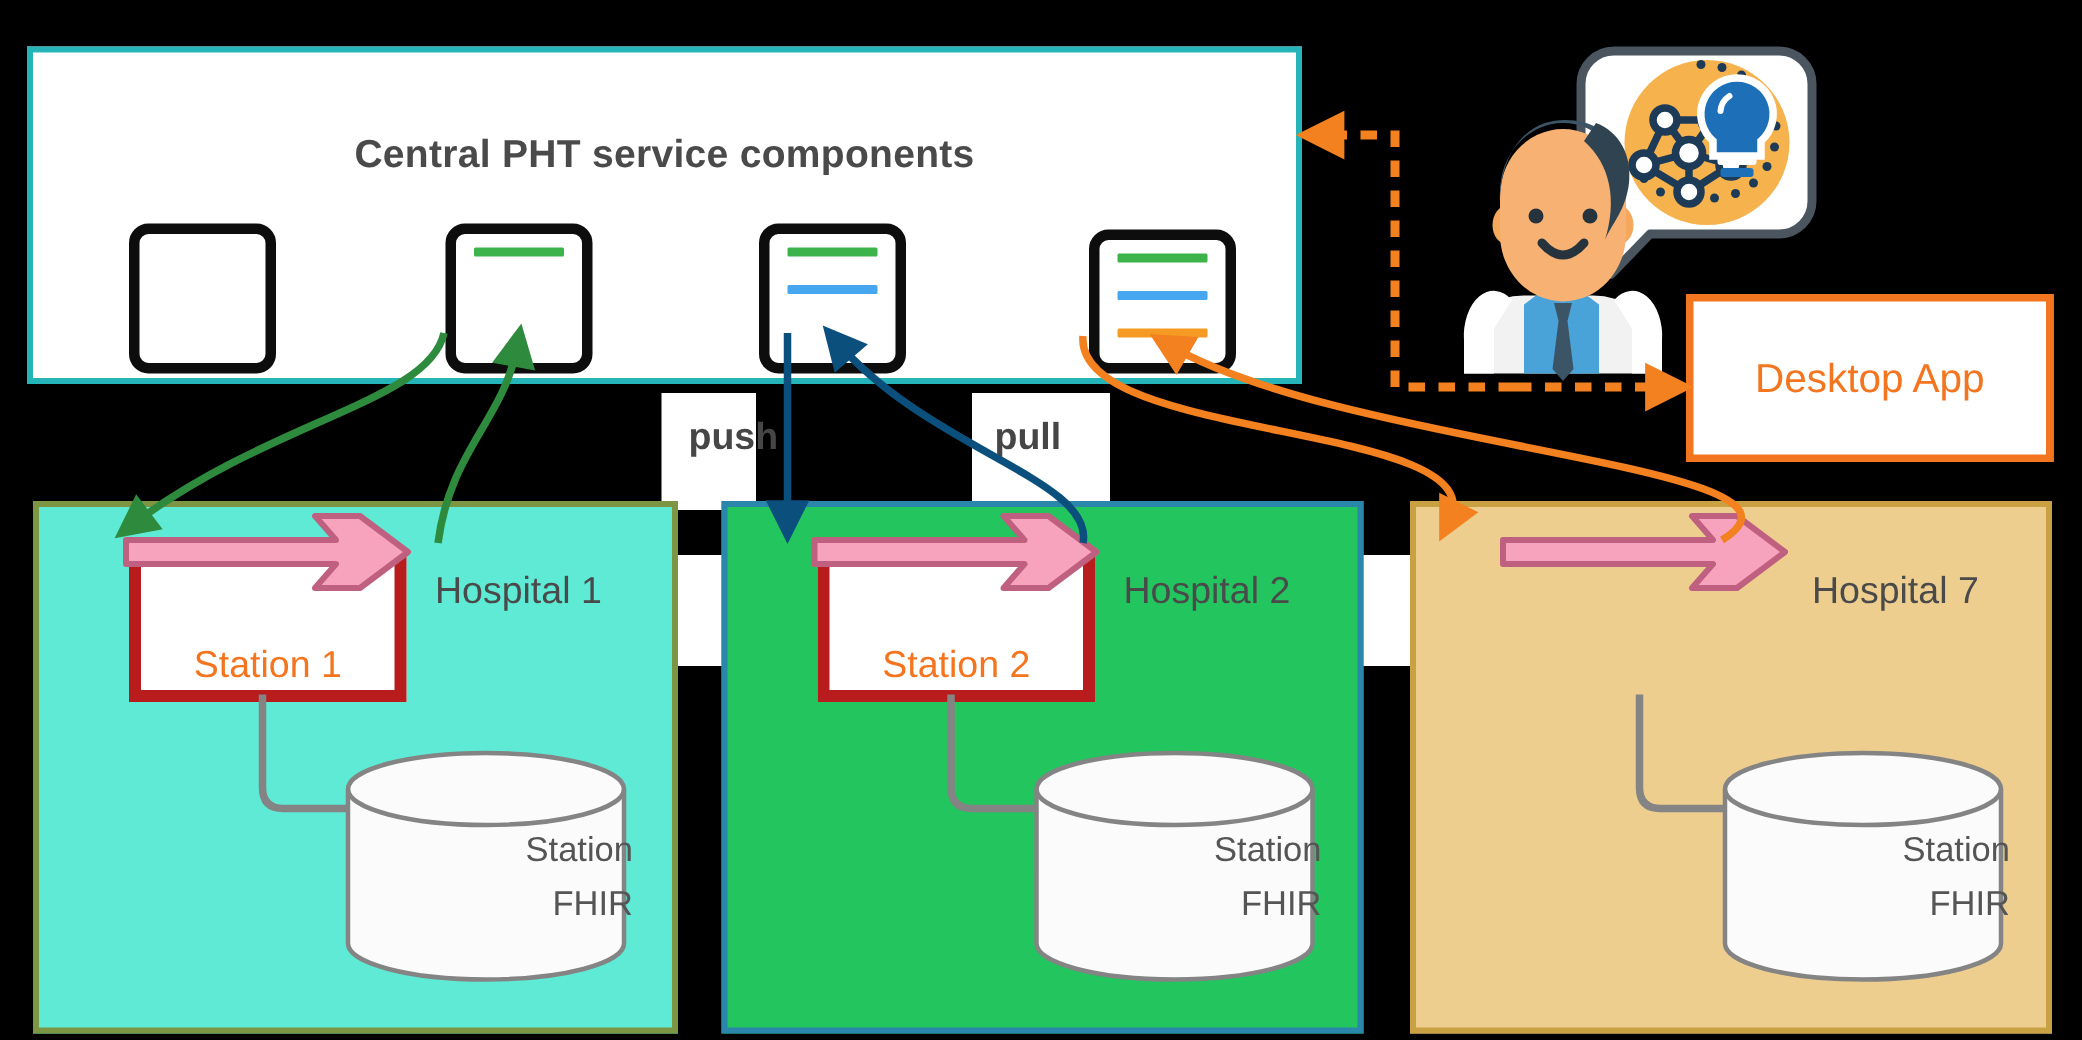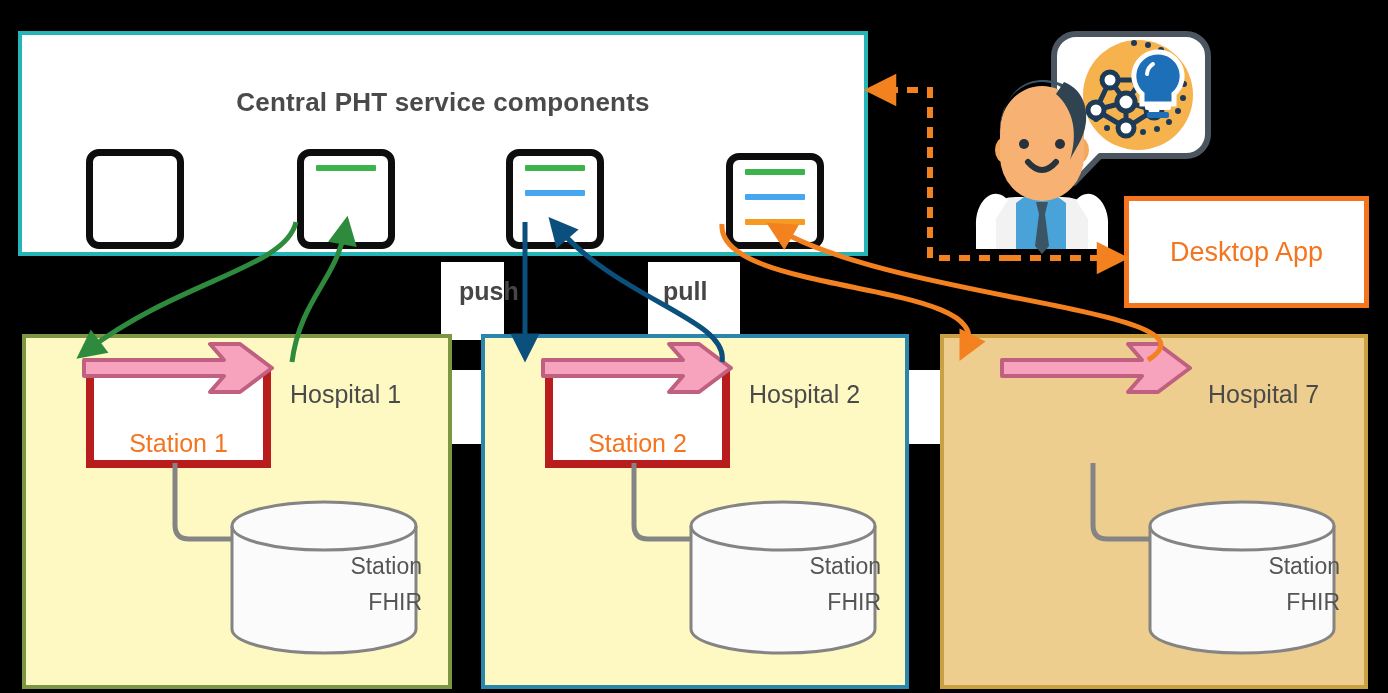--- a/index.html
+++ b/index.html
@@ -111,37 +111,37 @@
         <div class="sp"></div>
         <div class="bar" style="background: rgb(70, 166, 240);"></div>
         <div class="sp"></div>
         <div class="bar" style="background: rgb(245, 154, 35);"></div>
       </div>
   </div>
 
   <div class="flow-label" id="label-pull">push</div>
   <div class="flow-label" id="label-push">pull</div>
 
-  <div class="hospital" id="hospital-1" style="background: #fef9c3; border-color: rgb(125, 150, 68);">
+  <div class="hospital" id="hospital-1" style="background: #5eead4; border-color: rgb(125, 150, 68);">
     <div class="hosp-label">Hospital 1</div>
     <div class="station">
       <div class="station-label">Station 1</div>
     </div>
     <div class="db-wrap">
       <svg width="196" height="155" viewBox="0 0 196 155">
         <path d="M6 26 a92 24 0 0 1 184 0 v103 a92 24 0 0 1 -184 0 z" fill="#fbfbfb" stroke="#848484" stroke-width="3"></path>
         <path d="M6 26 a92 24 0 0 0 184 0" fill="none" stroke="#848484" stroke-width="3"></path>
       </svg>
       <div class="db-text">
         <span>Station</span><br><span>FHIR</span>
       </div>
     </div>
   </div>
 
-  <div class="hospital" id="hospital-2" style="background: #fef9c3; border-color: rgb(43, 134, 172);">
+  <div class="hospital" id="hospital-2" style="background: #22c55e; border-color: rgb(43, 134, 172);">
     <div class="hosp-label">Hospital 2</div>
     <div class="station">
       <div class="station-label">Station 2</div>
     </div>
     <div class="db-wrap">
       <svg width="196" height="155" viewBox="0 0 196 155">
         <path d="M6 26 a92 24 0 0 1 184 0 v103 a92 24 0 0 1 -184 0 z" fill="#fbfbfb" stroke="#848484" stroke-width="3"></path>
         <path d="M6 26 a92 24 0 0 0 184 0" fill="none" stroke="#848484" stroke-width="3"></path>
       </svg>
       <div class="db-text">

